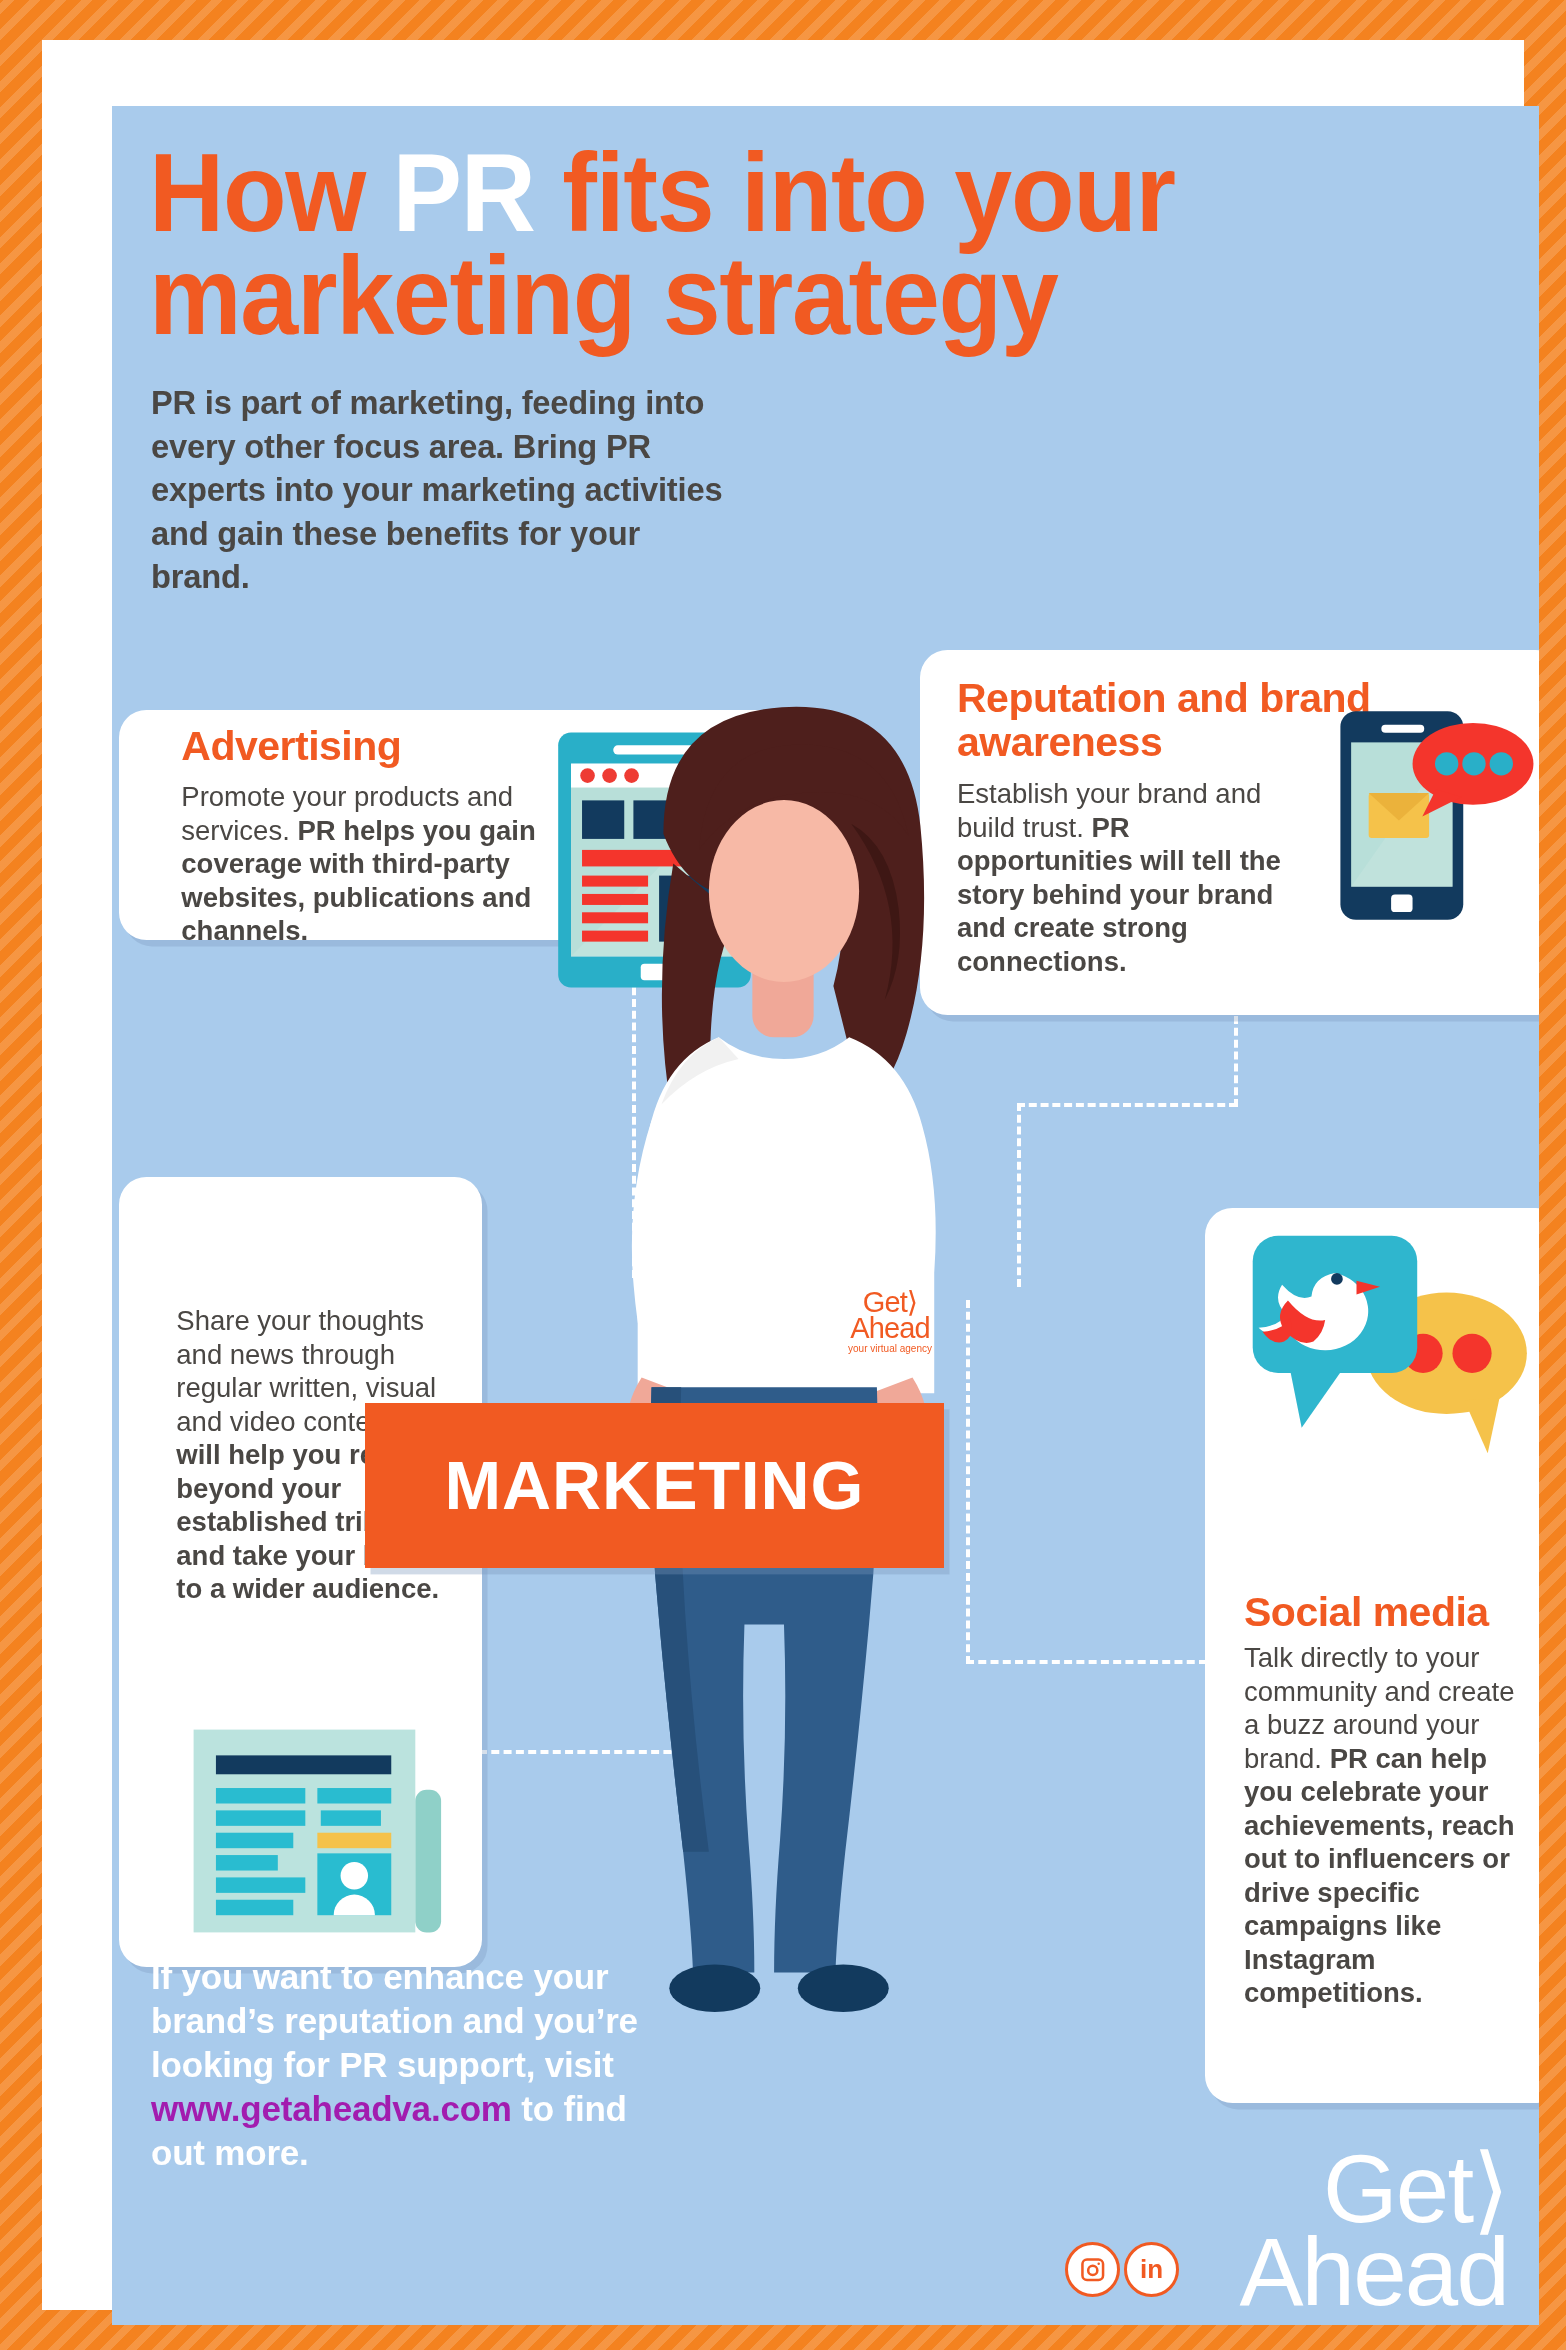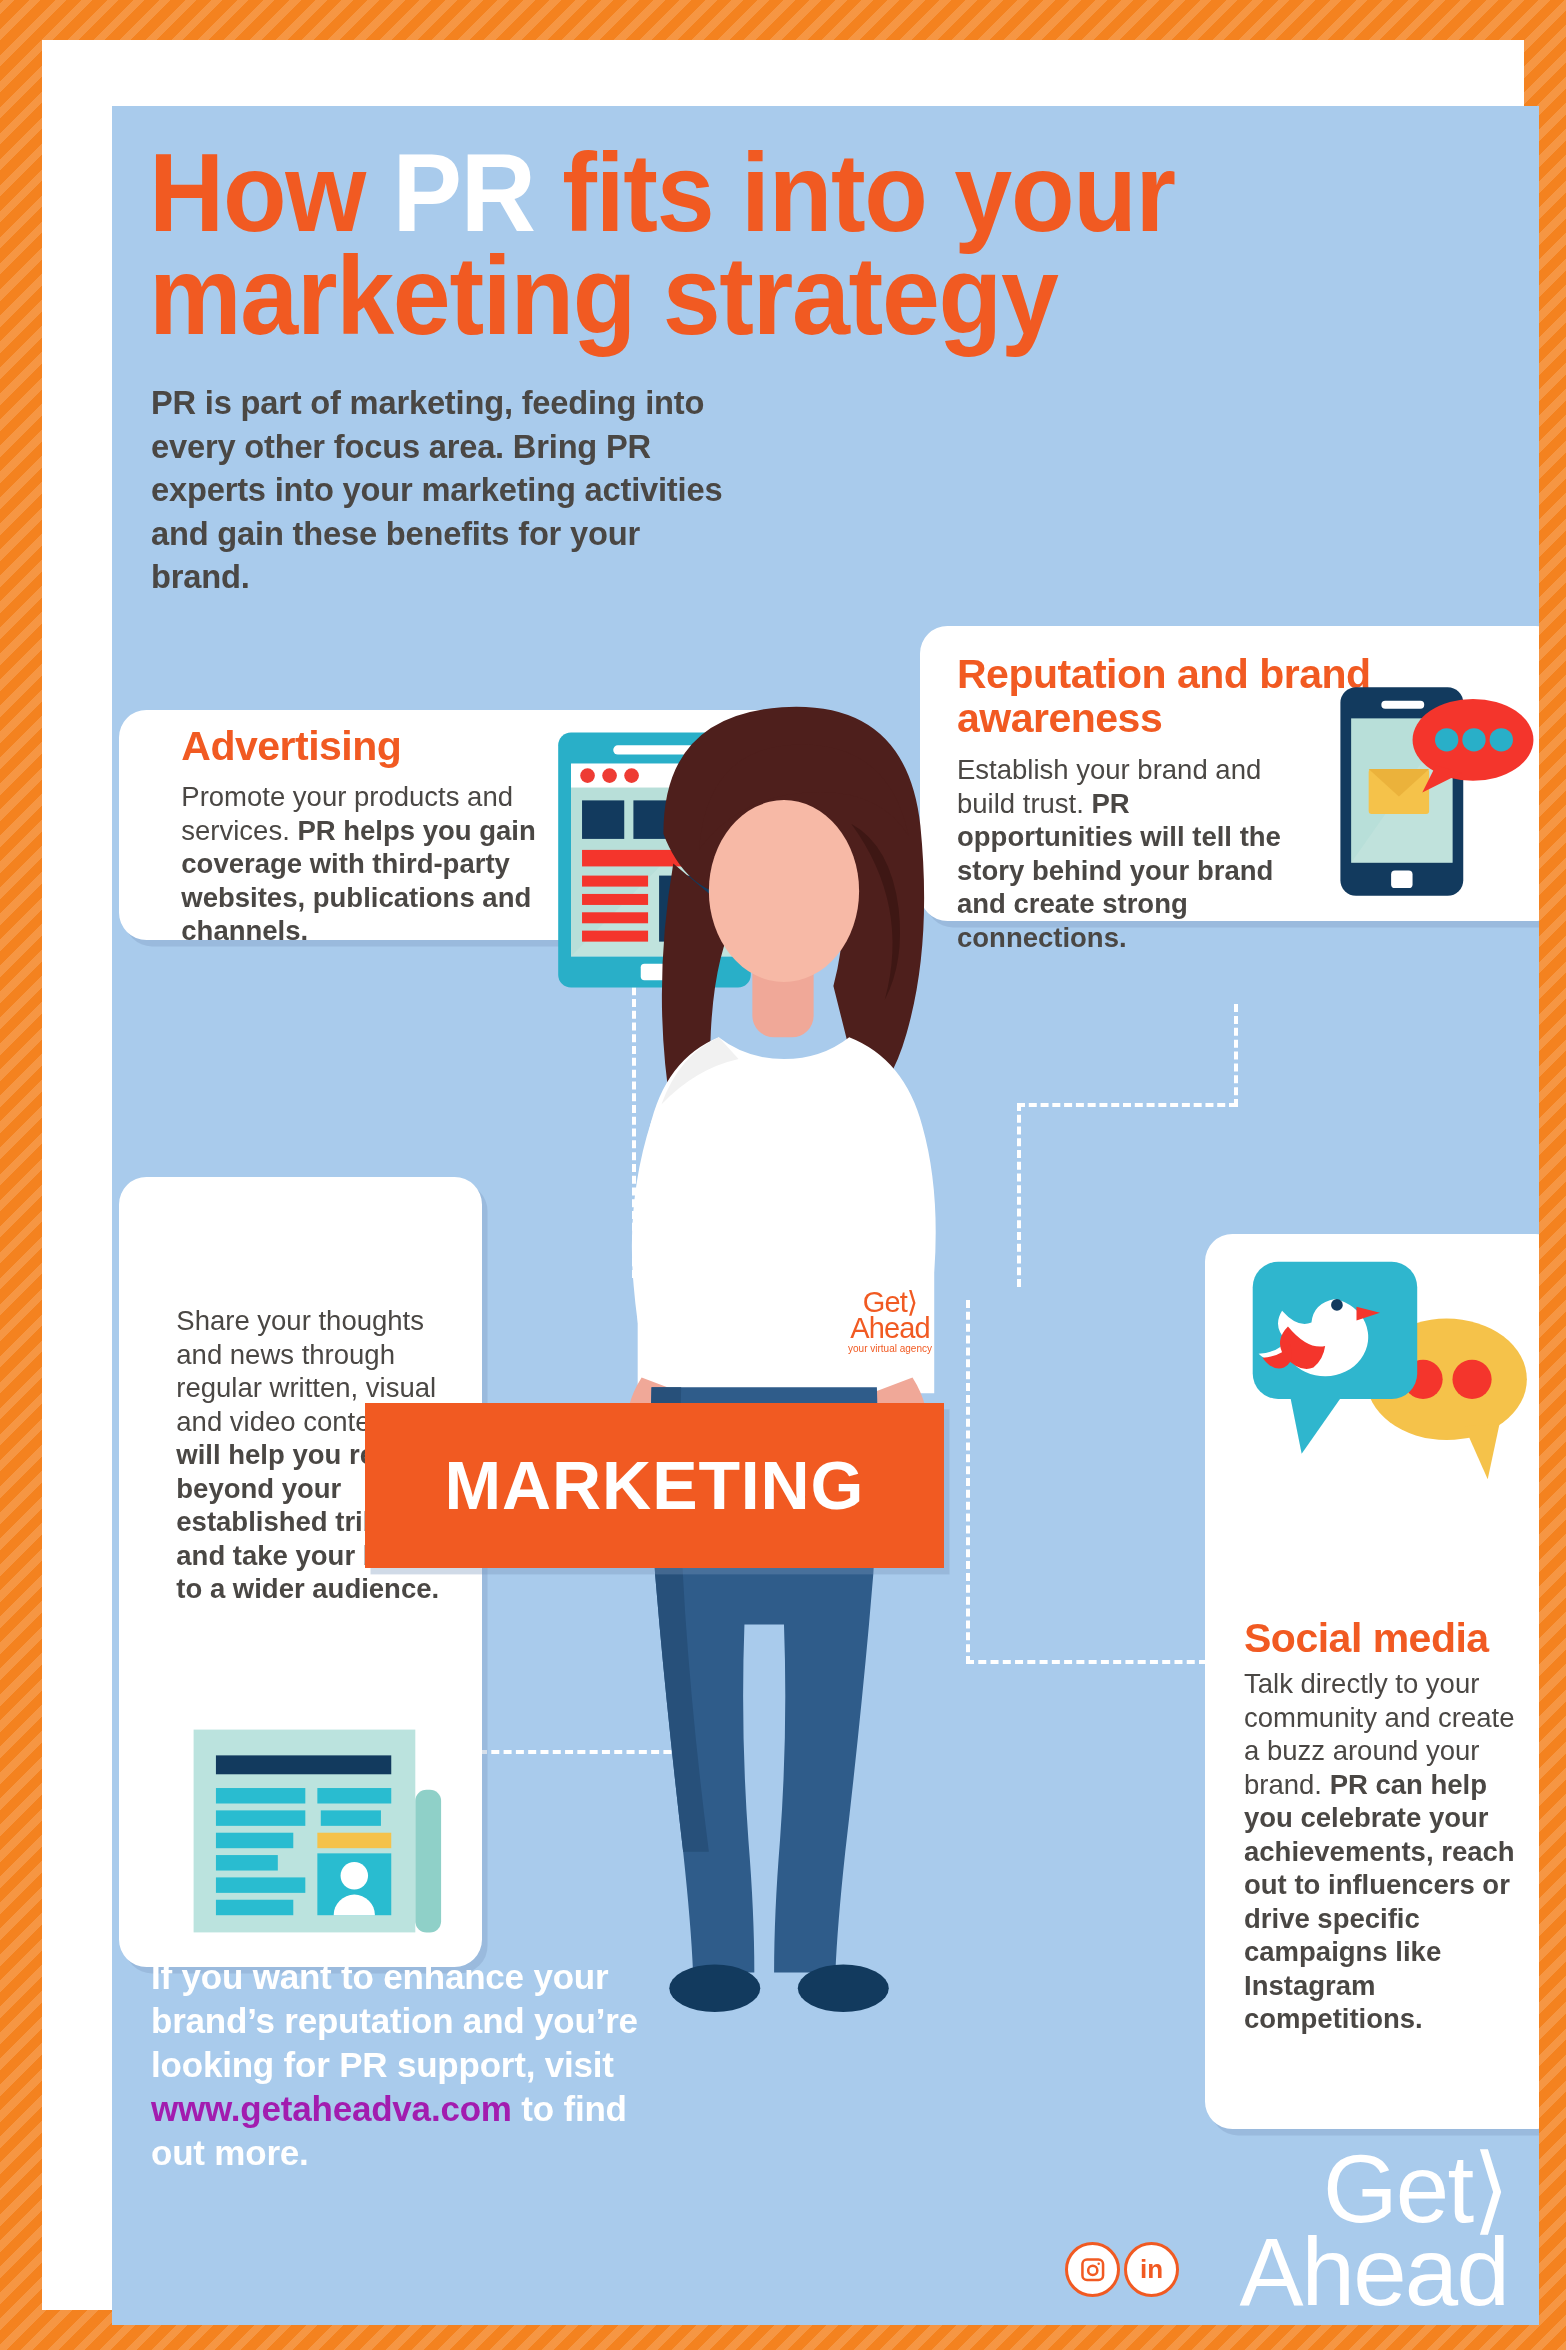--- a/index.html
+++ b/index.html
@@ -102,31 +102,31 @@
     line-height: 1.22;
   }
   .card-b b { font-weight: bold; }
 
   
   #card-advertising { left: 7.3px; top: 604px; width: 680px; height: 230px; }
   #card-advertising .card-h { position: absolute; left: 62px; top: 16px; font-size: 41px; }
   #card-advertising .card-b { position: absolute; left: 62px; top: 70px; width: 367px; font-size: 27.5px; }
 
   
-  #card-reputation { left: 808px; top: 520px; width: 643px; height: 295px; }
+  #card-reputation { left: 808px; top: 544px; width: 643px; height: 365px; }
   #card-reputation .card-h { position: absolute; left: 37px; top: 26px; width: 487px; font-size: 41px; line-height: 1.08; }
   #card-reputation .card-b { position: absolute; left: 37px; top: 127px; width: 340px; font-size: 27.5px; }
 
   
   #card-content { left: 7.3px; top: 1071px; width: 363px; height: 790px; }
   #card-content .card-h { position: absolute; left: 57px; top: 26px; width: 275px; font-size: 41px; line-height: 1.08; }
   #card-content .card-b { position: absolute; left: 57px; top: 127px; width: 275px; font-size: 27.5px; }
 
   
-  #card-social { left: 1093px; top: 1128px; width: 358px; height: 895px; }
+  #card-social { left: 1093px; top: 1102px; width: 358px; height: 895px; }
   #card-social .card-h { position: absolute; left: 39px; top: 384px; font-size: 41px; }
   #card-social .card-b { position: absolute; left: 39px; top: 433px; width: 285px; font-size: 27.5px; }
 
   
   #footer-cta {
     position: absolute;
     left: 39px; top: 1849px;
     width: 496px;
     font-family: "Liberation Sans Narrow", "Liberation Sans", sans-serif;
     font-weight: bold;

